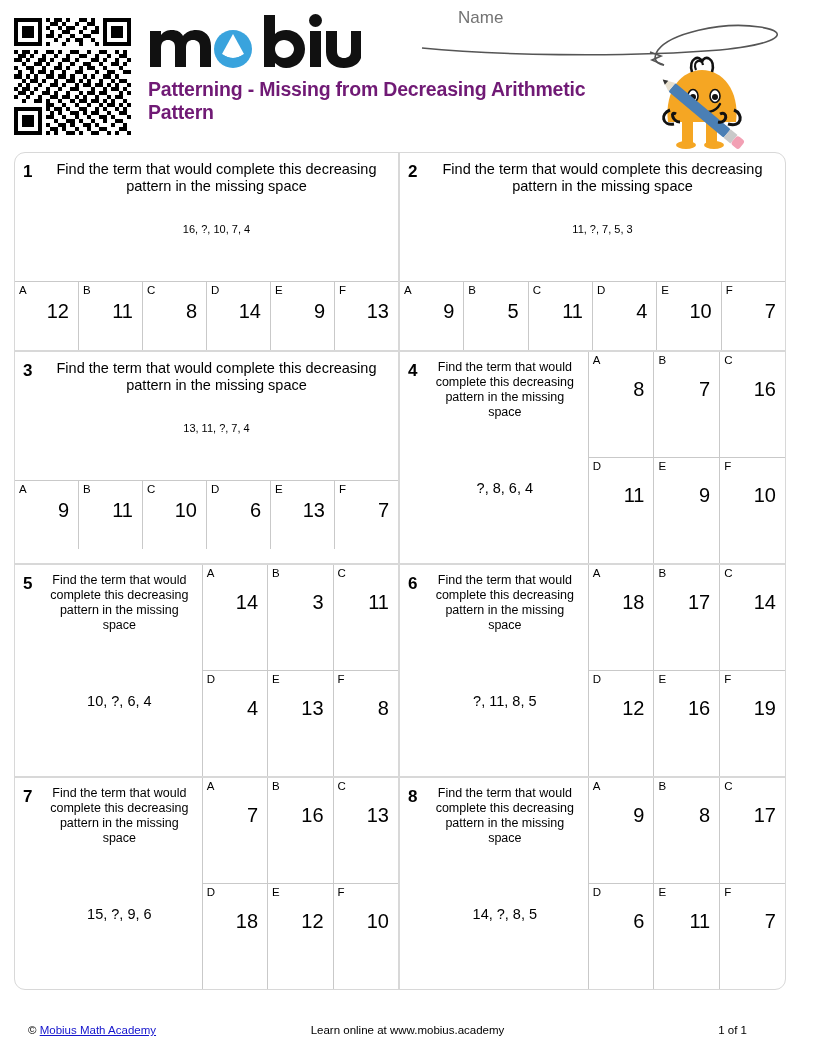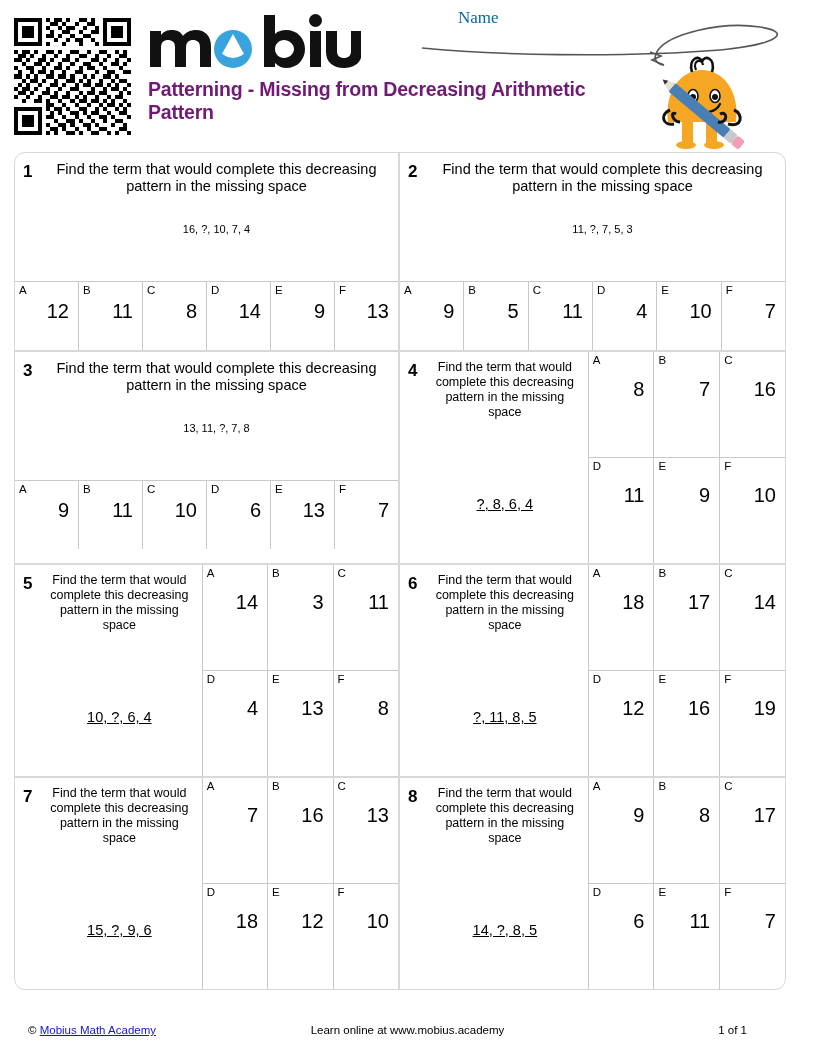--- a/index.html
+++ b/index.html
@@ -59,22 +59,22 @@
     left: 420px;
     top: 8px;
     width: 390px;
     height: 50px;
   }
   .name-label {
     position: absolute;
     left: 38px;
     top: 0px;
     font-size: 17px;
-    color: #0369a1;
-    font-family: Liberation Serif, serif;
+    color: #737373;
+    font-family: Liberation Sans, sans-serif;
   }
   .name-swirl {
     position: absolute;
     left: 0;
     top: 0;
     width: 395px;
     height: 90px;
   }
   .mascot {
     position: absolute;
@@ -173,21 +173,21 @@
     padding: 9px 0 0 8px;
     box-sizing: border-box;
   }
   .lb-prompt {
     flex: 1;
     text-align: center;
     padding: 8px 8px 8px 0;
     box-sizing: border-box;
   }
   .lb-prompt .prompt-text { font-size: 12.5px; line-height: 15px; }
-  .lb-prompt .pattern-text { font-size: 14.5px; margin-top: 76px; text-decoration: underline; }
+  .lb-prompt .pattern-text { font-size: 14.5px; margin-top: 60px; }
 
   .lb-right {
     width: 51%;
     box-sizing: border-box;
     display: flex;
     flex-direction: column;
   }
   .lb-optrow {
     display: flex;
     height: 105px;
@@ -638,21 +638,21 @@
     </div>
   </div>
 
   <div class="qrow">
 
     <div class="qcell left layout-a">
       <div class="la-top">
         <div class="la-num">3</div>
         <div class="la-prompt">
           <div class="prompt-text">Find the term that would complete this decreasing pattern in the missing space</div>
-          <div class="pattern-text">13, 11, ?, 7, 8</div>
+          <div class="pattern-text">13, 11, ?, 7, 4</div>
         </div>
       </div>
       <div class="la-options">
         <div class="la-opt">
           <span class="opt-letter">A</span>
           <span class="opt-value">9</span>
         </div>
         <div class="la-opt">
           <span class="opt-letter">B</span>
           <span class="opt-value">11</span>

